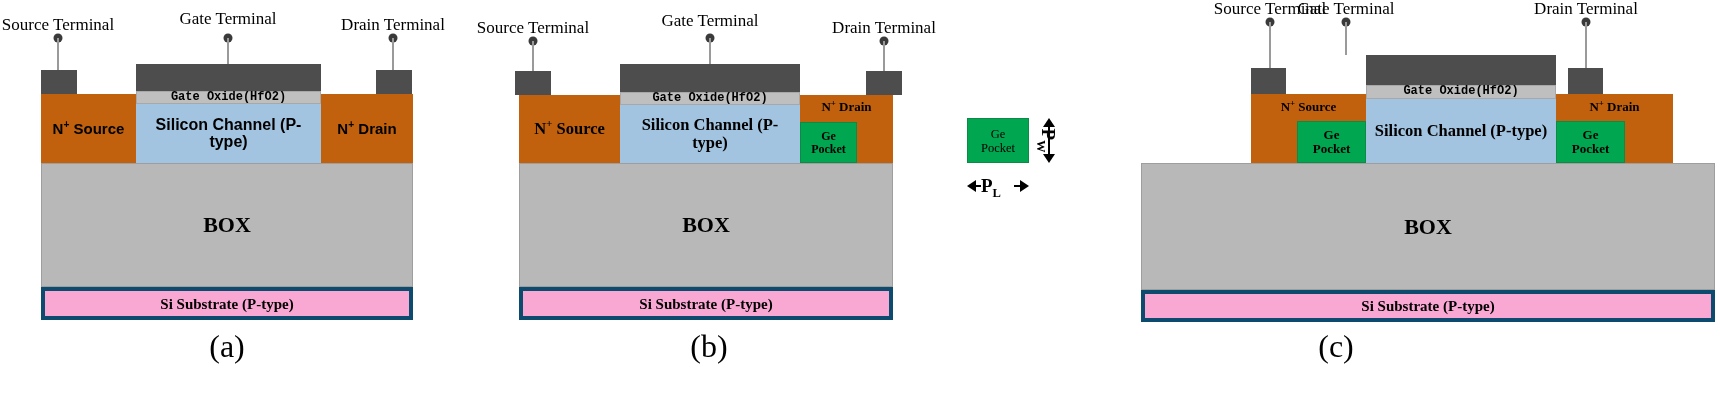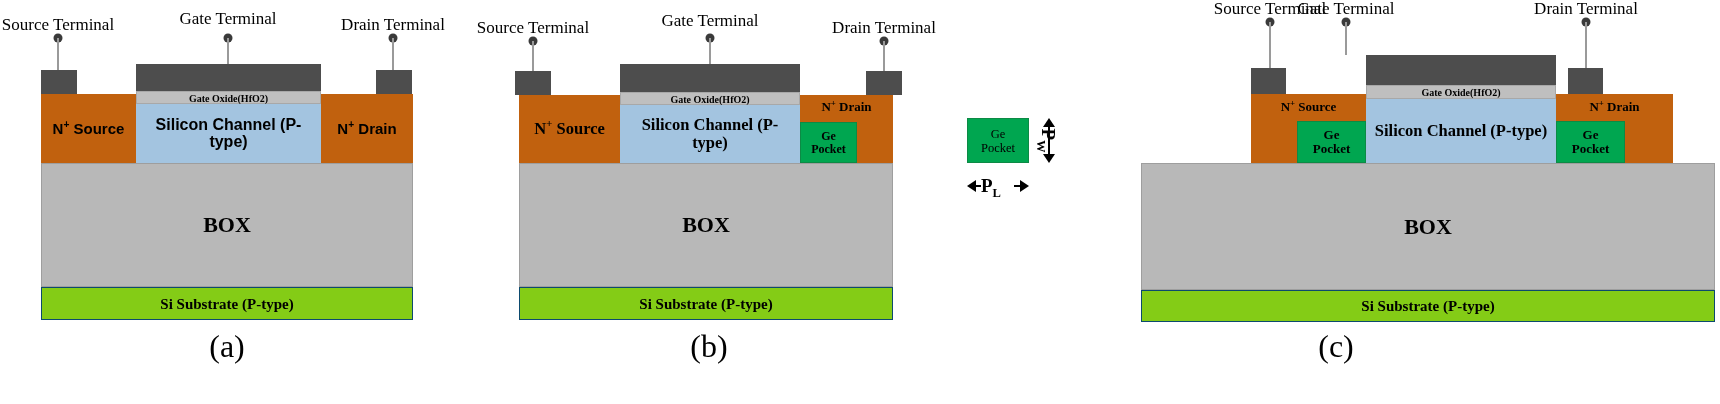--- a/index.html
+++ b/index.html
@@ -43,39 +43,39 @@
 
   
   .blk { position: absolute; box-sizing: border-box; }
 
   .pad       { background: #4d4d4d; }
   .gatemetal { background: #4d4d4d; }
   .oxide     { background: #bfbfbf; border: 1px solid #a8a8a8; }
   .nplus     { background: #c1610e; }
   .channel   { background: #a3c4e0; }
   .box       { background: #b8b8b8; border: 1px solid #9e9e9e; }
-  .substrate { background: #84cc16; border: 1px solid #0c4a6e; }
+  .substrate { background: #f9a8d4; border: 4px solid #0c4a6e; }
   .pocket    { background: #00a650; border: 1px solid #0d8a45; }
 
   .blk-text {
     position: absolute;
     left: 0; right: 0;
     text-align: center;
     line-height: 1.1;
     pointer-events: none;
     font-weight: bold;
   }
   .t-center {
     top: 50%;
     transform: translateY(-50%);
   }
 
   .lbl-oxide {
-    font-family: Liberation Serif, serif;
-    font-size: 10px;
+    font-family: Liberation Mono, monospace;
+    font-size: 12px;
     font-weight: 600;
   }
   .lbl-nplus-a {
     font-family: "Liberation Sans", sans-serif;
     font-size: 15px;
   }
   .lbl-channel-a {
     font-family: "Liberation Sans", sans-serif;
     font-size: 16px;
   }

